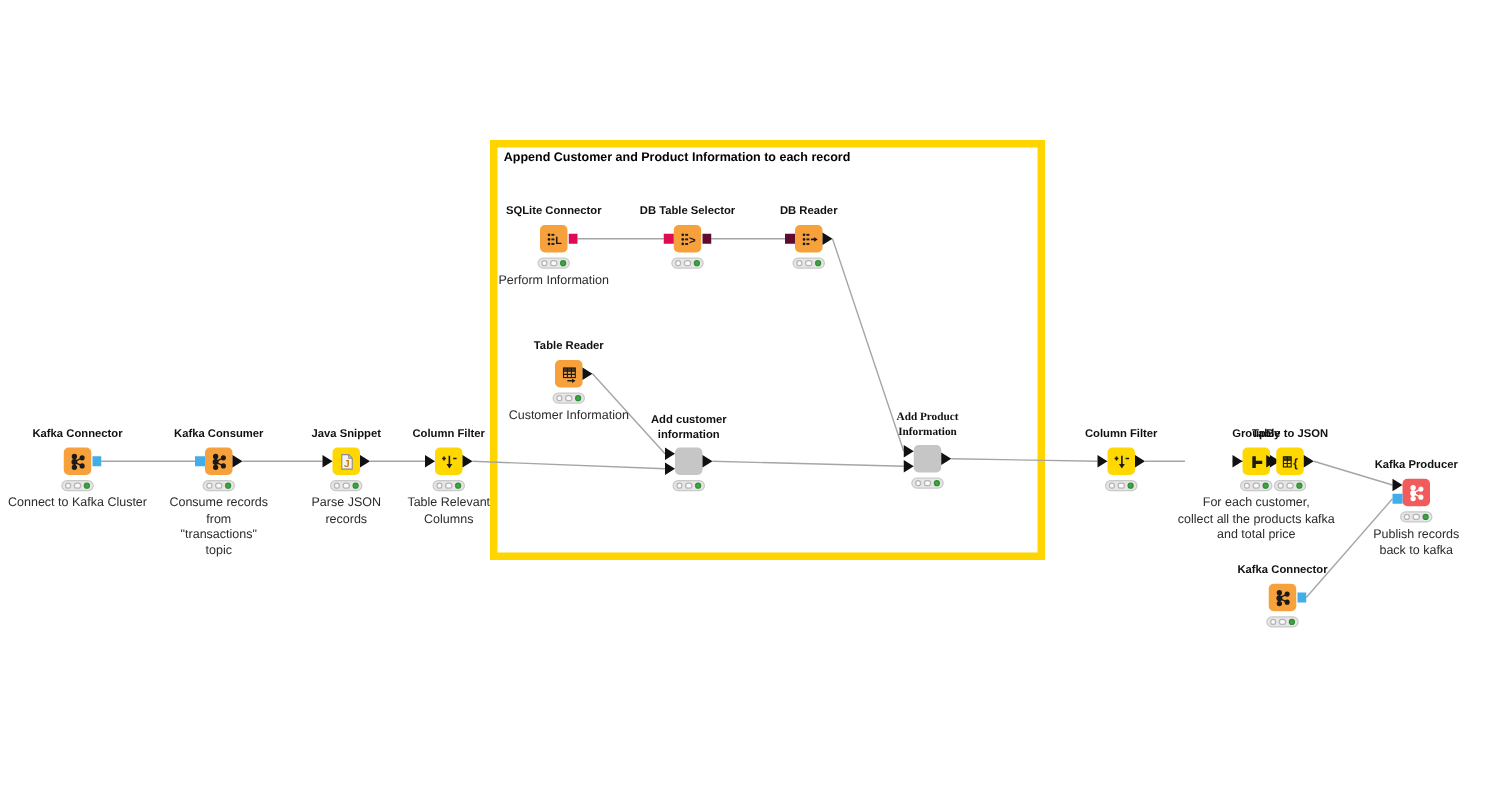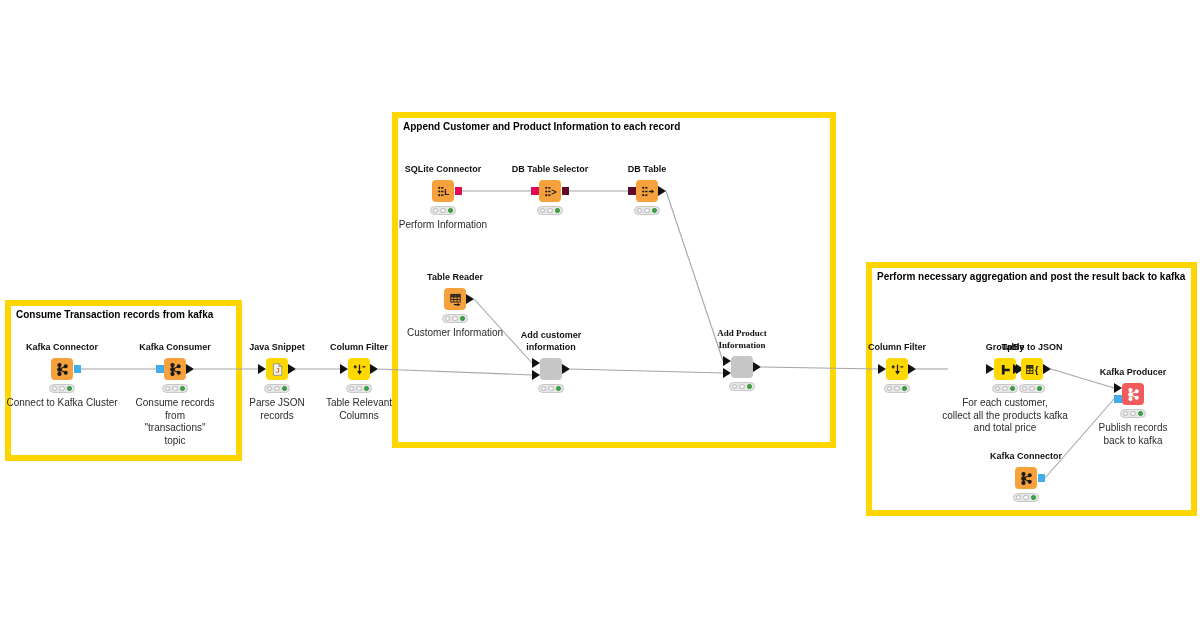--- a/index.html
+++ b/index.html
@@ -54,28 +54,22 @@
       <line x1="462" y1="191" x2="531" y2="191" stroke="#a5a5a5" stroke-width="1.1"></line>
       <line x1="569" y1="191" x2="628" y2="191" stroke="#a5a5a5" stroke-width="1.1"></line>
       <line x1="666" y1="191" x2="723" y2="361" stroke="#a5a5a5" stroke-width="1.1"></line>
       <line x1="570" y1="369" x2="723" y2="373" stroke="#a5a5a5" stroke-width="1.1"></line>
       <line x1="761" y1="367" x2="878" y2="369" stroke="#a5a5a5" stroke-width="1.1"></line>
       <line x1="916" y1="369" x2="948" y2="369" stroke="#a5a5a5" stroke-width="1.1"></line>
       <line x1="986" y1="369" x2="1013" y2="369" stroke="#a5a5a5" stroke-width="1.1"></line>
       <line x1="1051" y1="369" x2="1114" y2="388" stroke="#a5a5a5" stroke-width="1.1"></line>
       <line x1="1045" y1="478" x2="1114" y2="399" stroke="#a5a5a5" stroke-width="1.1"></line>
     </svg>
-<div class="annotation" style="left: 5px; top: 300px; width: 237px; height: 161px; border-width: 6px; border-color: rgb(255, 213, 0);">
-      <div class="annotation-title">Consume Transaction records from kafka</div>
-    </div>
     <div class="annotation" style="left: 392px; top: 112px; width: 444px; height: 336px; border-width: 6px; border-color: rgb(255, 213, 0);">
       <div class="annotation-title">Append Customer and Product Information to each record</div>
-    </div>
-    <div class="annotation" style="left: 866px; top: 262px; width: 331px; height: 254px; border-width: 6px; border-color: rgb(255, 213, 0);">
-      <div class="annotation-title">Perform necessary aggregation and post the result back to kafka</div>
     </div>
     <div class="node" style="left: 51px; top: 358px;">
       <div class="node-label">
         <div>Kafka Connector</div>
       </div>
       <div class="node-body" style="background: rgb(247, 161, 60);">
         <span style="display: flex; align-items: center; justify-content: center;">
           <svg width="15" height="15" viewBox="0 0 14 14">
             <g stroke="#1a1a1a" stroke-width="1" fill="#1a1a1a">
         <line x1="4.2" y1="3" x2="4.2" y2="11"></line>
@@ -239,21 +233,21 @@
       <div class="port port-square" style="background: rgb(222, 10, 85); top: 7.25px; left: -8px;"></div>
       <div class="port port-square" style="background: rgb(95, 11, 47); top: 7.25px; left: 22.5px;"></div>
       <div class="traffic-light">
         <span class="tl-dot tl-off"></span>
         <span class="tl-dot tl-off"></span>
         <span class="tl-dot tl-green"></span>
       </div>
     </div>
     <div class="node" style="left: 636px; top: 180px;">
       <div class="node-label">
-        <div>DB Table</div>
+        <div>DB Reader</div>
       </div>
       <div class="node-body" style="background: rgb(247, 161, 60);">
         <span style="display: flex; align-items: center; justify-content: center;">
           <svg width="15" height="15" viewBox="0 0 14 14">
             <g fill="#1a1a1a">
               <circle cx="3" cy="3.6" r="1"></circle>
               <circle cx="3" cy="7" r="1"></circle>
               <circle cx="3" cy="10.4" r="1"></circle>
               <rect x="4.8" y="2.9" width="2.2" height="1.4"></rect>
               <rect x="4.8" y="6.3" width="2.2" height="1.4"></rect>

